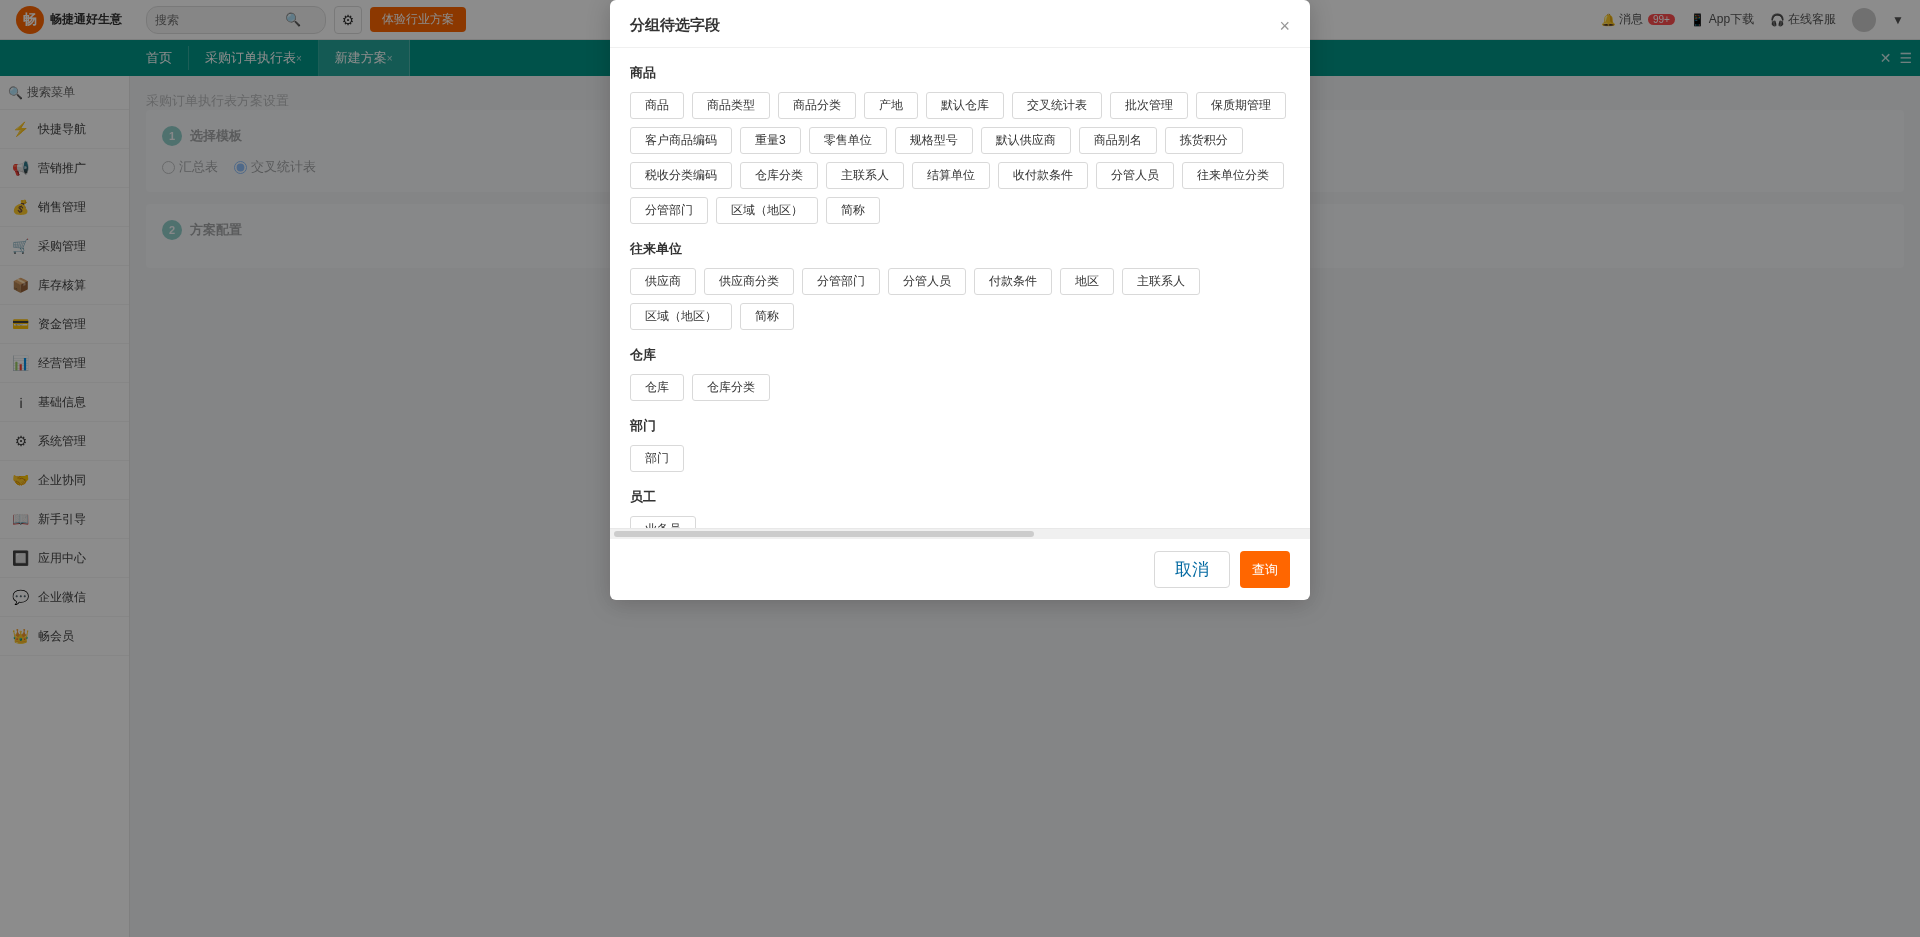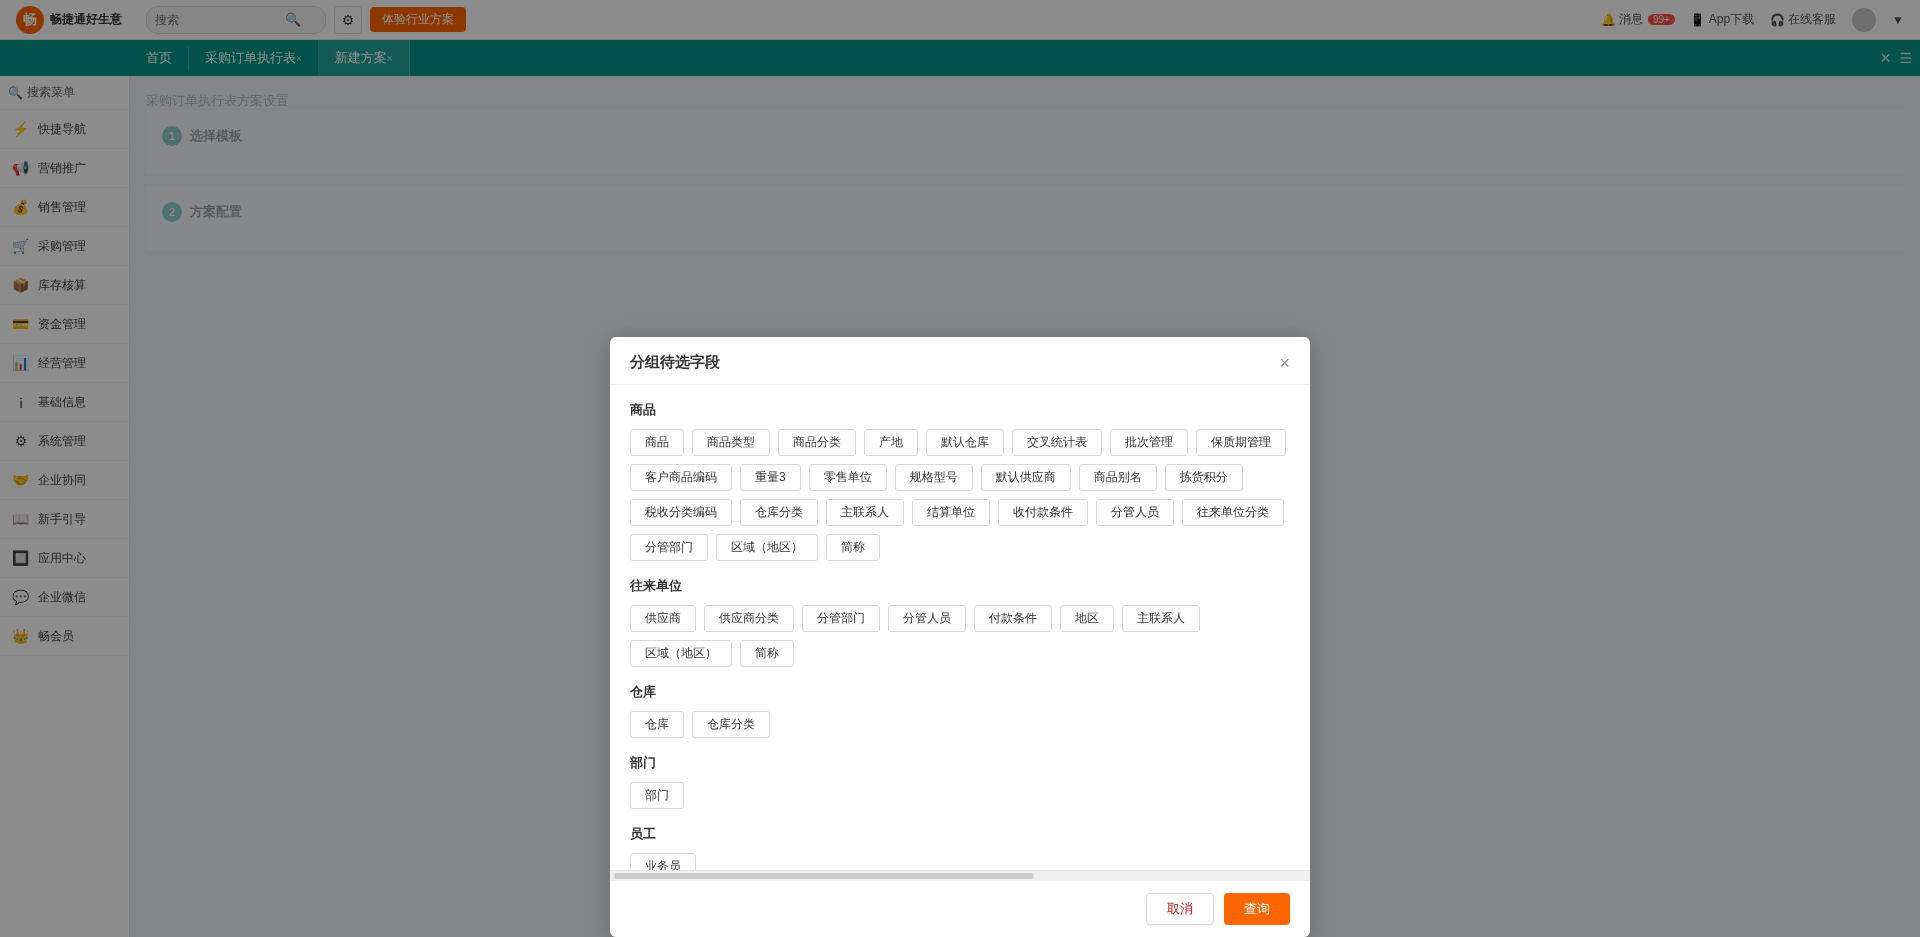--- a/index.html
+++ b/index.html
@@ -245,21 +245,21 @@
       display: flex; align-items: center; gap: 4px; cursor: pointer;
     }
 
     
     .modal-overlay {
       position: fixed;
       top: 0; left: 0; right: 0; bottom: 0;
       background: rgba(0,0,0,0.45);
       z-index: 200;
       display: flex;
-      align-items: flex-end;
+      align-items: flex-start;
       justify-content: center;
     }
     .modal {
       background: #fff;
       border-radius: 6px;
       width: 700px;
       max-height: 600px;
       display: flex;
       flex-direction: column;
       box-shadow: 0 4px 24px rgba(0,0,0,0.2);
@@ -346,28 +346,28 @@
       margin-left: 4px;
     }
 
     
     .btn-default {
       border: 1px solid #d9d9d9;
       background: #fff;
       border-radius: 4px;
       padding: 6px 20px;
       cursor: pointer;
-      font-size: 13px;
-      color: #b91c1c;
+      font-size: 17px;
+      color: #0369a1;
     }
     .btn-primary {
       border: none;
       background: #ff6600;
       border-radius: 4px;
-      padding: 6px 20px;
+      padding: 6px 12px;
       cursor: pointer;
       font-size: 13px;
       color: #fff;
     }
   </style>
 </head>
 <body>
 
 <div class="top-bar">
   <div class="logo-area">
@@ -490,20 +490,30 @@
   <span class="sidebar-bottom-icon">⚙</span>
   <span class="sidebar-bottom-icon">◀</span>
 </div>
 
 <div class="main-content bg-content">
   <div class="page-header">采购订单执行表方案设置</div>
   <div class="config-section">
     <div class="section-title">
       <div class="step-num">1</div>
       <span>选择模板</span>
+    </div>
+    <div class="radio-group">
+      <div class="radio-item">
+        <input type="radio" name="template" style="">
+        <span>汇总表</span>
+      </div>
+      <div class="radio-item">
+        <input type="radio" name="template" checked="" style="">
+        <span>交叉统计表</span>
+      </div>
     </div>
   </div>
   <div class="config-section">
     <div class="section-title">
       <div class="step-num">2</div>
       <span>方案配置</span>
     </div>
   </div>
 </div>
 

